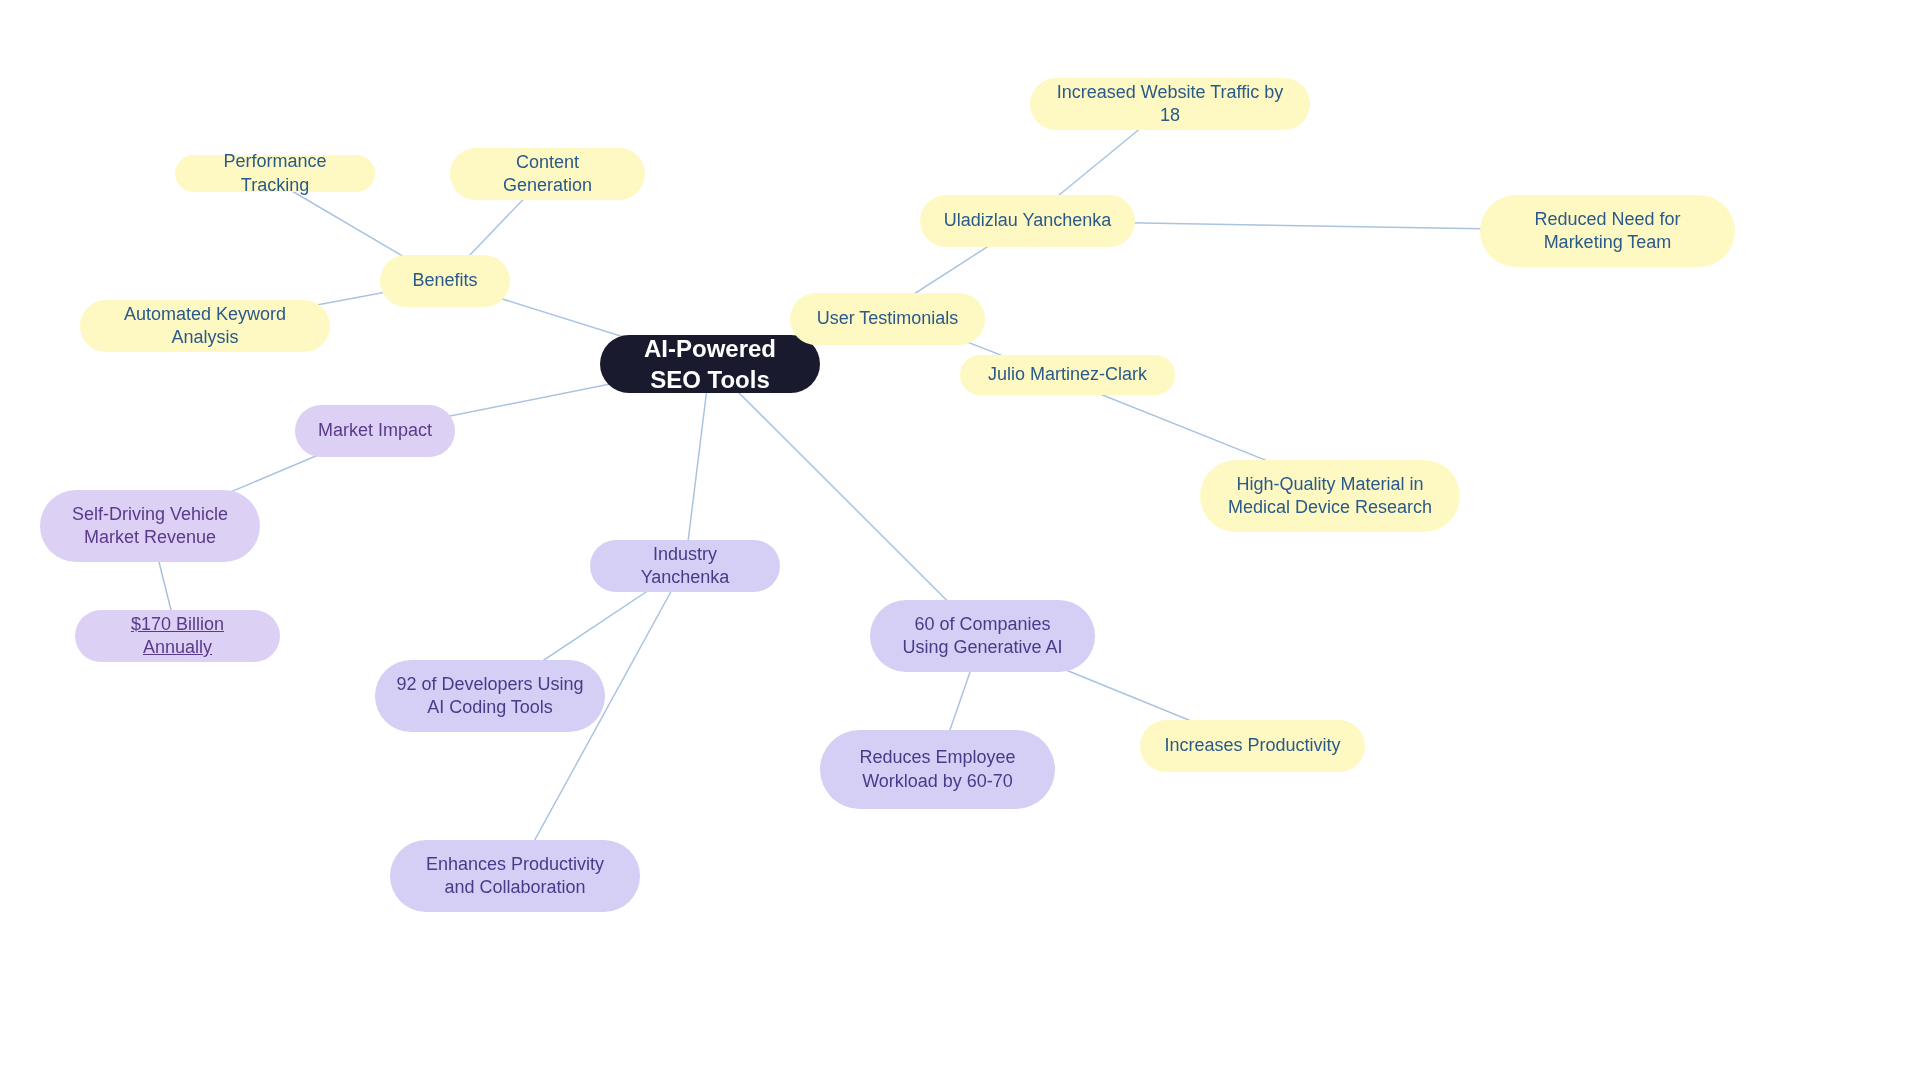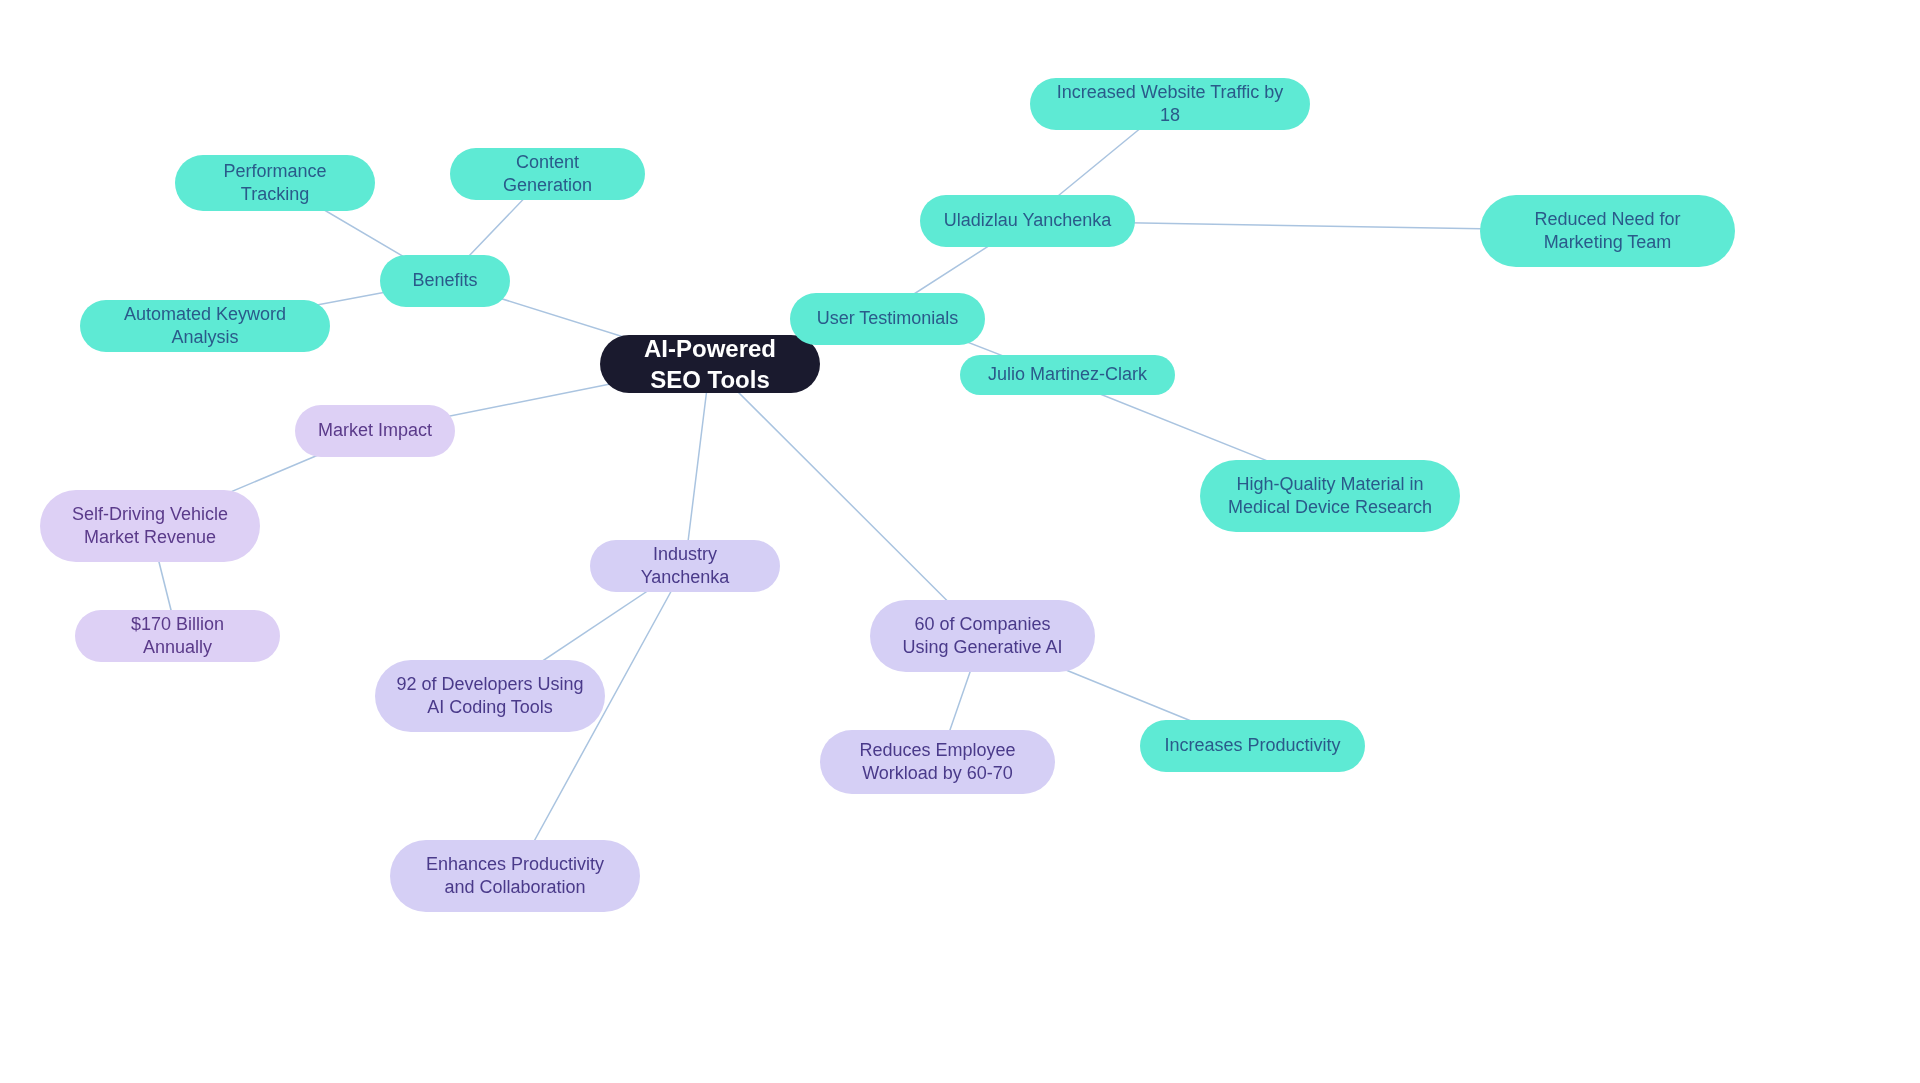--- a/index.html
+++ b/index.html
@@ -39,21 +39,21 @@
       line-height: 1.3;
     }
     .node-center {
       background: #1a1a2e;
       color: #ffffff;
       font-size: 24px;
       font-weight: 600;
       border-radius: 50px;
     }
     .node-blue {
-      background: #5eead4;
+      background: #fef9c3;
       color: #2a5a8a;
       border: none;
     }
     .node-purple {
       background: #ddd0f5;
       color: #5a3a8a;
       border: none;
     }
     .node-lavender {
       background: #d5cff5;
@@ -81,31 +81,31 @@
       <line x1="1027.5" y1="221" x2="1170" y2="104" stroke="#aac4e0" stroke-width="1.5" stroke-linecap="round"></line>
       <line x1="1027.5" y1="221" x2="1607.5" y2="231" stroke="#aac4e0" stroke-width="1.5" stroke-linecap="round"></line>
       <line x1="887.5" y1="311" x2="1067.5" y2="381" stroke="#aac4e0" stroke-width="1.5" stroke-linecap="round"></line>
       <line x1="1067.5" y1="381" x2="1330" y2="486" stroke="#aac4e0" stroke-width="1.5" stroke-linecap="round"></line>
       <line x1="710" y1="364" x2="982.5" y2="636" stroke="#aac4e0" stroke-width="1.5" stroke-linecap="round"></line>
       <line x1="982.5" y1="636" x2="937.5" y2="766" stroke="#aac4e0" stroke-width="1.5" stroke-linecap="round"></line>
       <line x1="982.5" y1="636" x2="1252.5" y2="746" stroke="#aac4e0" stroke-width="1.5" stroke-linecap="round"></line>
     </svg>
 <div class="node node-center" style="left: 600px; top: 335px; width: 220px; height: 58px;">AI-Powered SEO Tools</div>
     <div class="node node-blue" style="left: 380px; top: 255px; width: 130px; height: 52px;">Benefits</div>
-    <div class="node node-blue" style="left: 175px; top: 155px; width: 200px; height: 56px;">Performance Tracking</div>
+    <div class="node node-blue" style="left: 175px; top: 155px; width: 200px; height: 37px;">Performance Tracking</div>
     <div class="node node-blue" style="left: 450px; top: 148px; width: 195px; height: 52px;">Content Generation</div>
     <div class="node node-blue" style="left: 80px; top: 300px; width: 250px; height: 52px;">Automated Keyword Analysis</div>
     <div class="node node-purple" style="left: 295px; top: 405px; width: 160px; height: 52px;">Market Impact</div>
     <div class="node node-purple" style="left: 40px; top: 490px; width: 220px; height: 72px;">Self-Driving Vehicle Market Revenue</div>
-    <div class="node node-purple" style="left: 75px; top: 610px; width: 205px; height: 52px;">$170 Billion Annually</div>
+    <div class="node node-purple" style="left: 75px; top: 610px; width: 205px; height: 52px; text-decoration: underline;">$170 Billion Annually</div>
     <div class="node node-lavender" style="left: 590px; top: 540px; width: 190px; height: 52px;">Industry Yanchenka</div>
     <div class="node node-lavender" style="left: 375px; top: 660px; width: 230px; height: 72px;">92 of Developers Using AI Coding Tools</div>
     <div class="node node-lavender" style="left: 390px; top: 840px; width: 250px; height: 72px;">Enhances Productivity and Collaboration</div>
     <div class="node node-blue" style="left: 790px; top: 293px; width: 195px; height: 52px;">User Testimonials</div>
     <div class="node node-blue" style="left: 920px; top: 195px; width: 215px; height: 52px;">Uladizlau Yanchenka</div>
     <div class="node node-blue" style="left: 1030px; top: 78px; width: 280px; height: 52px;">Increased Website Traffic by 18</div>
     <div class="node node-blue" style="left: 1480px; top: 195px; width: 255px; height: 72px;">Reduced Need for Marketing Team</div>
     <div class="node node-blue" style="left: 960px; top: 355px; width: 215px; height: 40px;">Julio Martinez-Clark</div>
     <div class="node node-blue" style="left: 1200px; top: 460px; width: 260px; height: 72px;">High-Quality Material in Medical Device Research</div>
     <div class="node node-lavender" style="left: 870px; top: 600px; width: 225px; height: 72px;">60 of Companies Using Generative AI</div>
-    <div class="node node-lavender" style="left: 820px; top: 730px; width: 235px; height: 64px;">Reduces Employee Workload by 60-70</div>
+    <div class="node node-lavender" style="left: 820px; top: 730px; width: 235px; height: 79px;">Reduces Employee Workload by 60-70</div>
     <div class="node node-blue" style="left: 1140px; top: 720px; width: 225px; height: 52px;">Increases Productivity</div>
   </div>
 
 </body></html>

